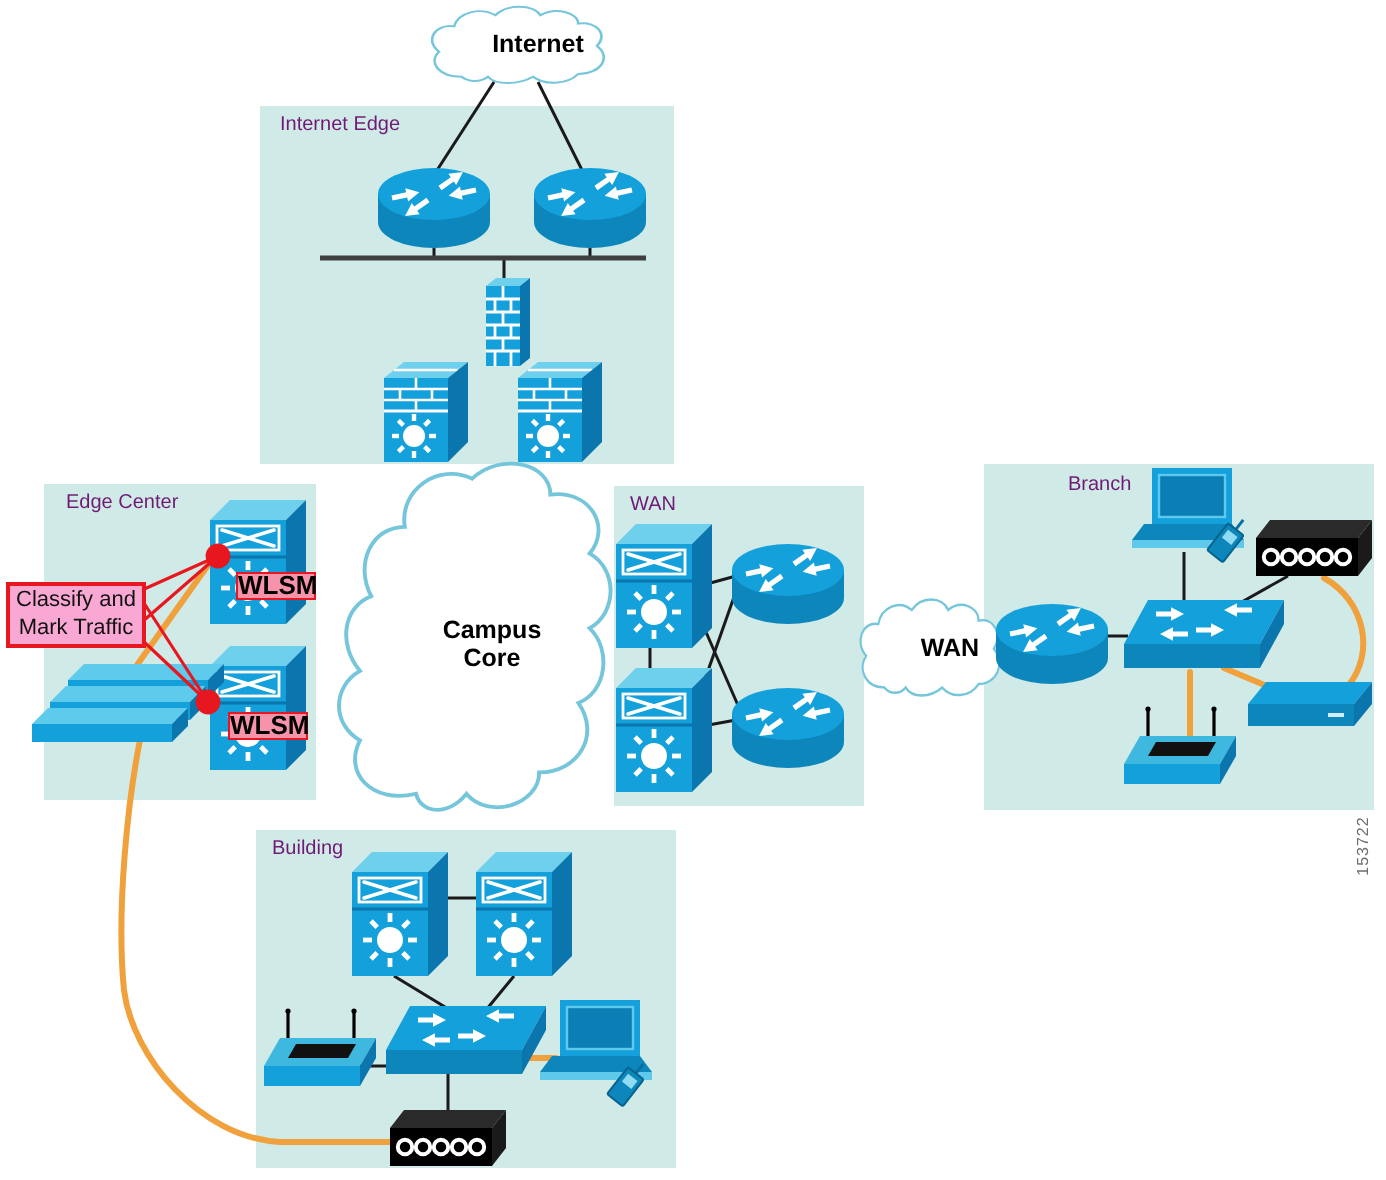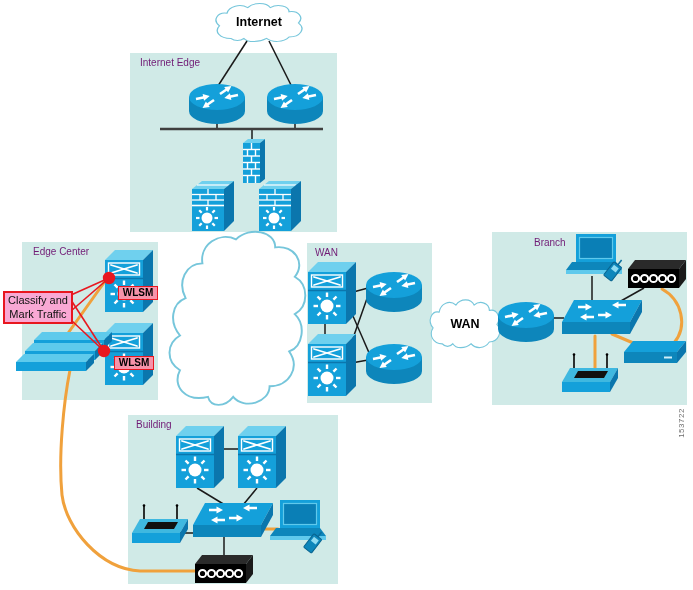--- a/index.html
+++ b/index.html
@@ -1,23 +1,23 @@
 <!DOCTYPE html>
 <html><head>
 <meta charset="utf-8">
 <style>
   html,body{margin:0;padding:0;background:#fff;}
   #stage{position:relative;width:693px;height:590px;background:#fff;overflow:hidden;
          font-family:"Liberation Sans", sans-serif;}
   .panel{position:absolute;background:#d0eae7;}
   #svgLayer{position:absolute;left:0;top:0;z-index:1;}
   .lbl{position:absolute;z-index:2;font-weight:normal;font-size:10px;color:#701a75;white-space:nowrap;}
-  .cloudlbl{position:absolute;z-index:2;font-weight:bold;font-size:12.5px;color:#000;text-align:center;line-height:1.15;}
+  .cloudlbl{position:absolute;z-index:2;font-weight:bold;font-size:12.5px;color:#000;text-align:center;line-height:1.15;margin-left:10px;}
   .badge{position:absolute;z-index:2;background:#f693aa;border:1.5px solid #e8171f;color:#000;
-         font-size:10px;font-weight:600;text-align:center;line-height:12px;width:38px;height:12px;}
+         font-size:13px;font-weight:600;text-align:center;line-height:12px;width:38px;height:12px;}
   #callout{position:absolute;z-index:2;left:3px;top:291px;width:64px;height:27px;background:#f9a8d4;
            border:2px solid #e8171f;color:#111;font-size:11px;line-height:1.25;text-align:center;
            padding:1px;display:flex;align-items:center;justify-content:center;}
   #fignum{position:absolute;z-index:2;left:660px;top:416px;width:48px;height:14px;
           transform:rotate(-90deg);color:#6e6e6e;font-size:8px;letter-spacing:.5px;text-align:center;}
 </style>
 </head>
 <body>
 
 <div id="stage">
@@ -268,20 +268,21 @@
     <circle cx="104" cy="351" r="6.2" fill="#e8171f"></circle>
   </svg>
 
   <div class="lbl" style="left:140px;top:57px;">Internet Edge</div>
   <div class="lbl" style="left:33px;top:246px;">Edge Center</div>
   <div class="lbl" style="left:315px;top:247px;">WAN</div>
   <div class="lbl" style="left:502px;top:237px;margin-left:32px;">Branch</div>
   <div class="lbl" style="left:136px;top:419px;">Building</div>
 
   <div class="cloudlbl" style="left:212px;top:15px;width:94px;">Internet</div>
+  <div class="cloudlbl" style="left:206px;top:308px;width:60px;">Campus Core</div>
   <div class="cloudlbl" style="left:427px;top:317px;width:76px;">WAN</div>
 
   <div class="badge" style="left:118px;top:286px;">WLSM</div>
   <div class="badge" style="left:114px;top:356px;">WLSM</div>
 
   <div id="callout">Classify and Mark Traffic</div>
 
   <div id="fignum">153722</div>
 </div>
 

